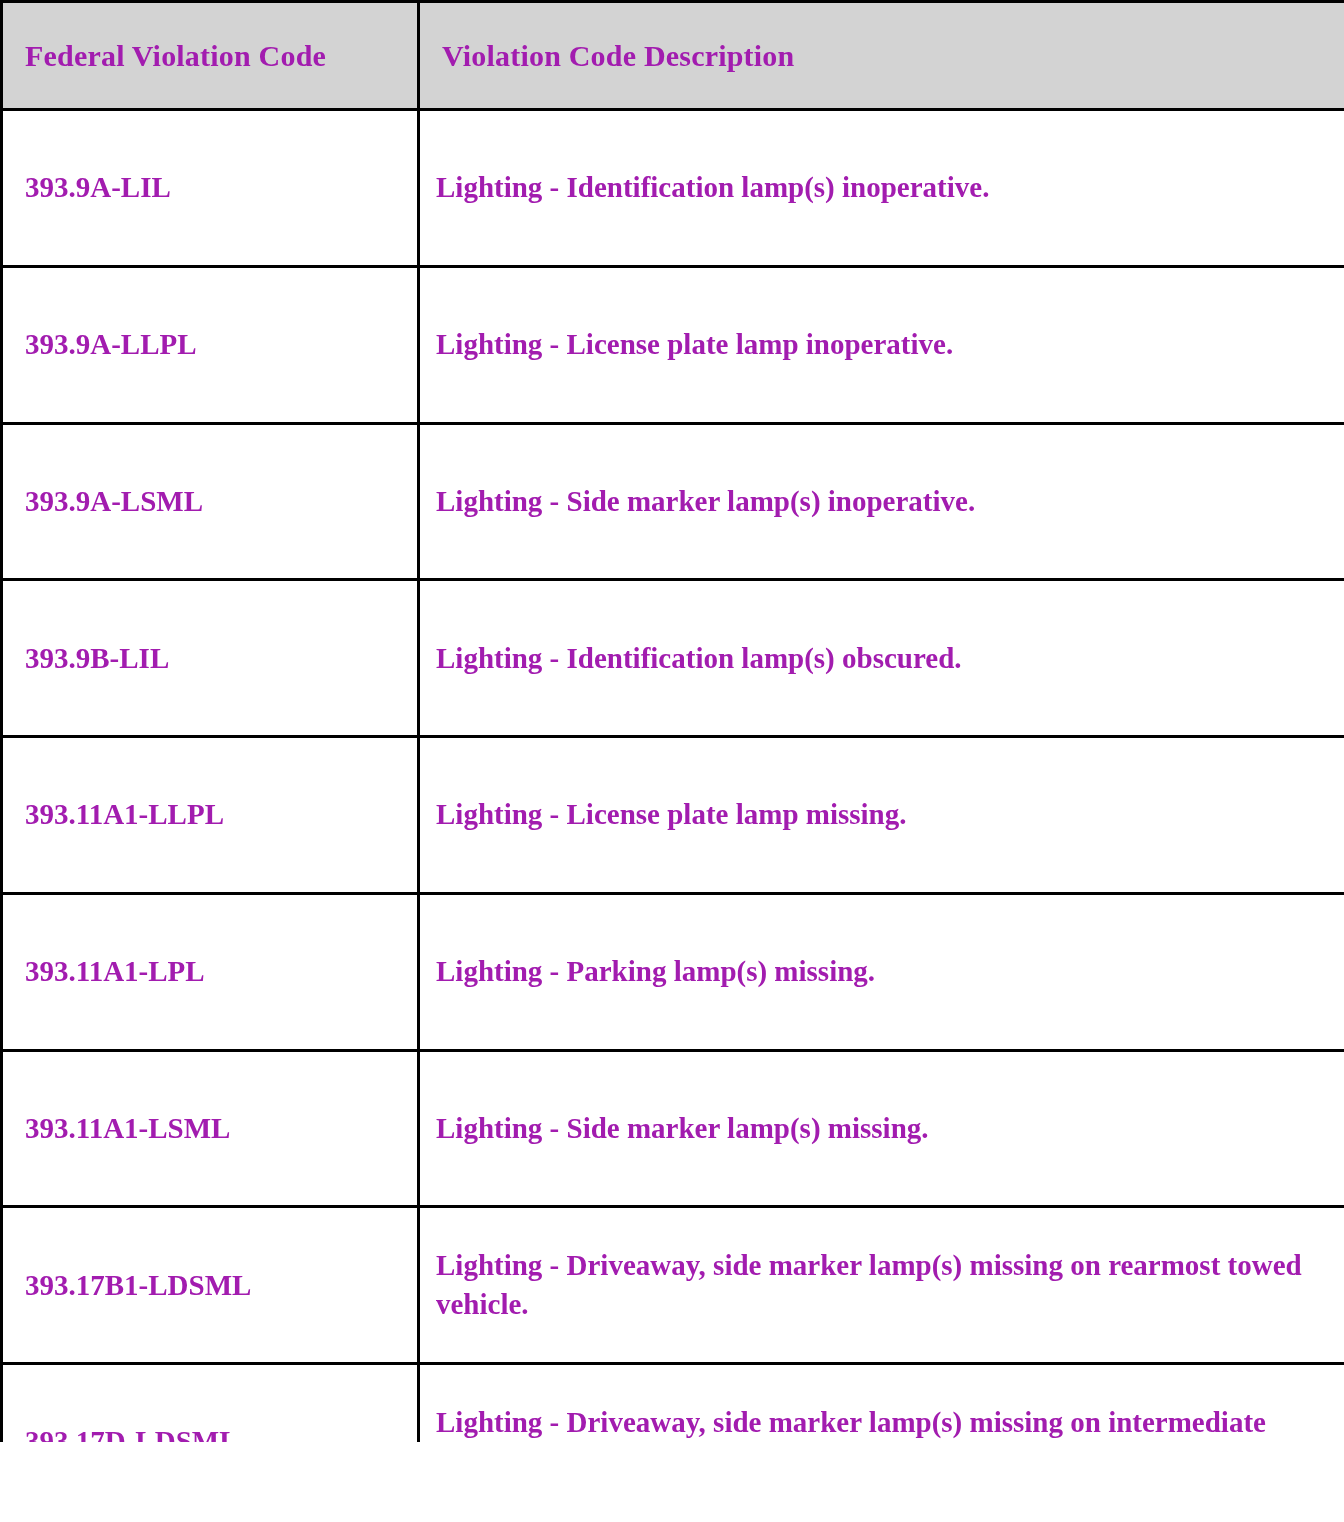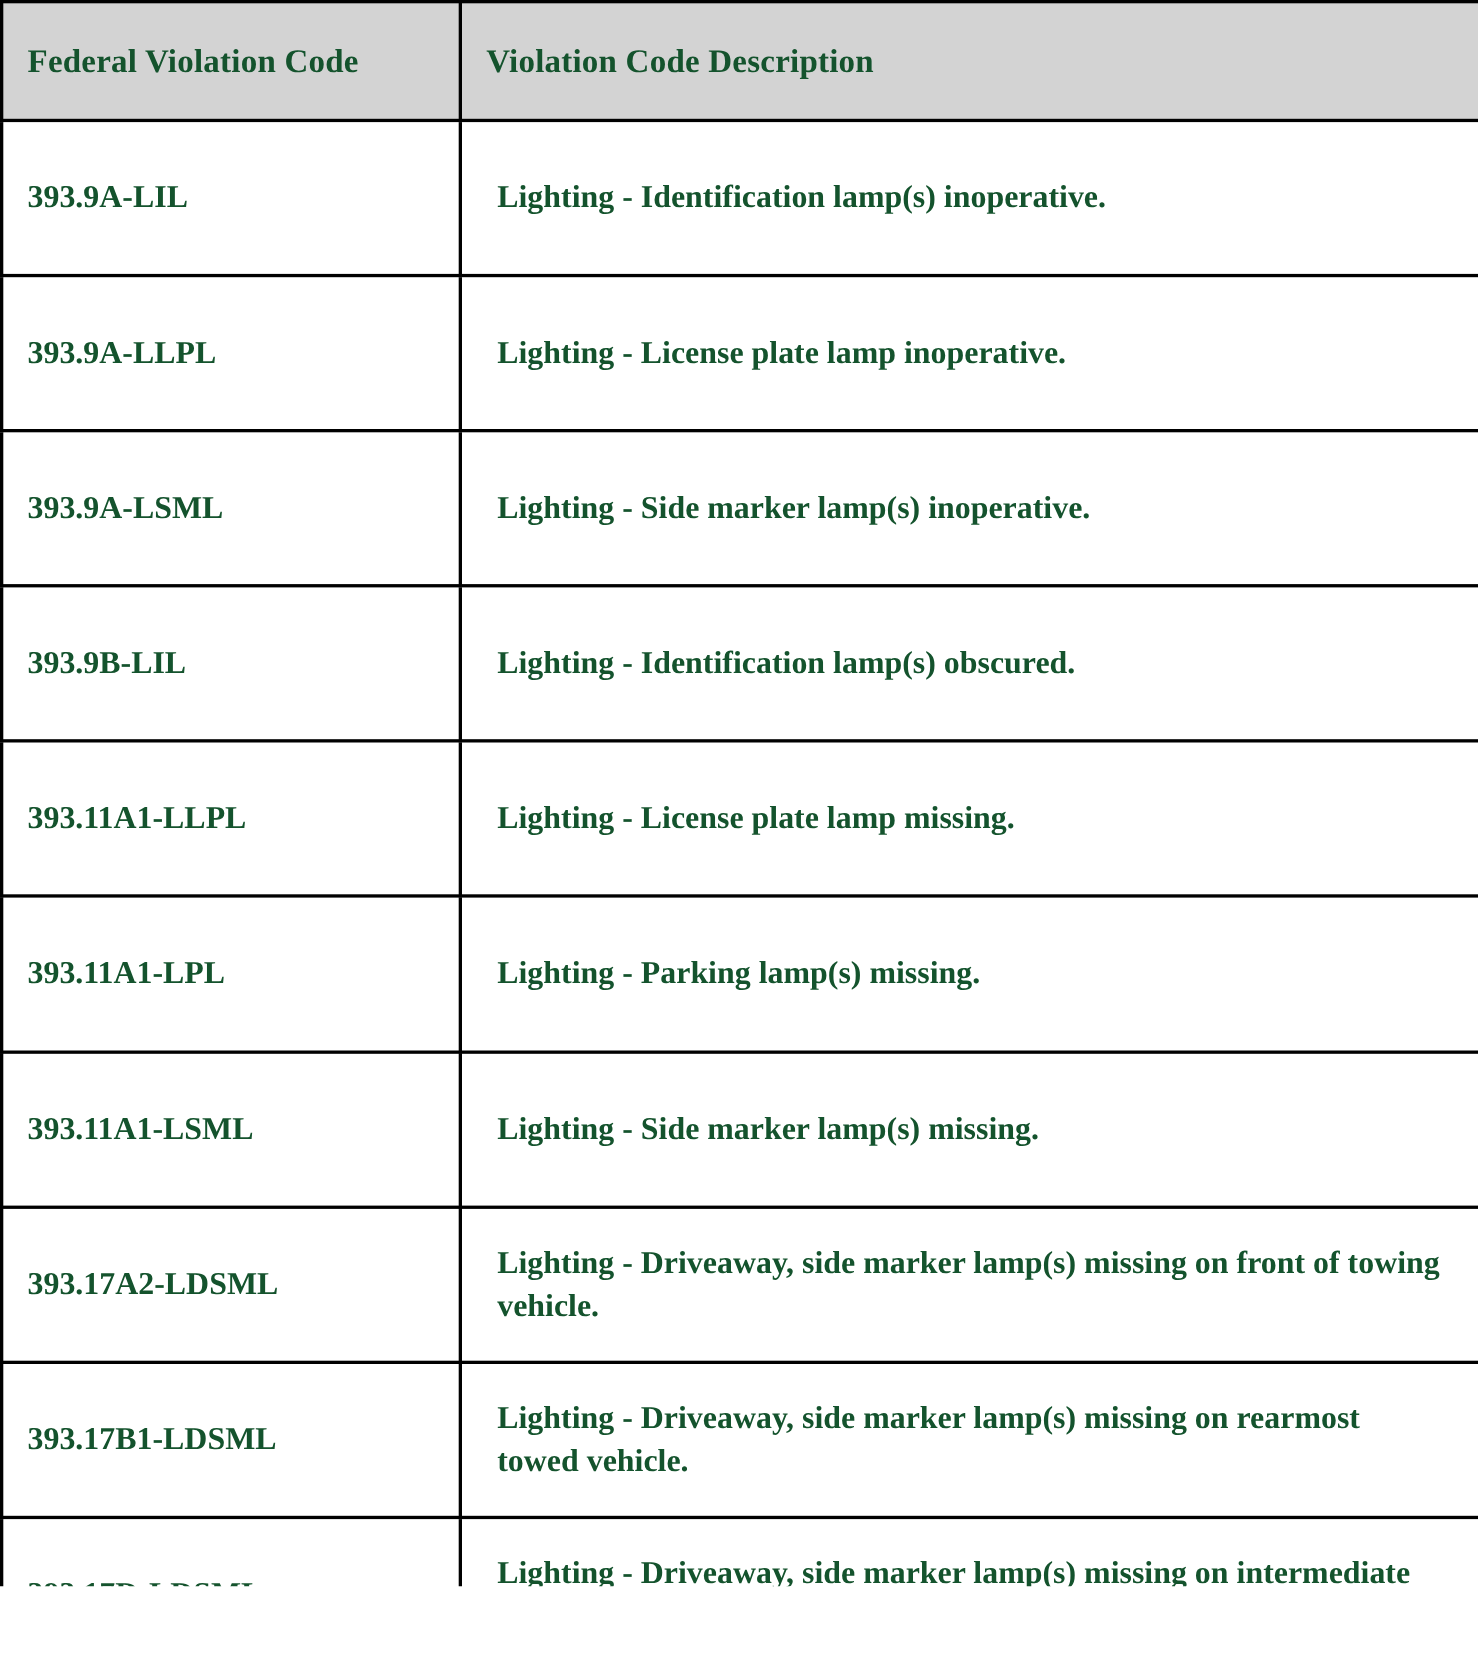--- a/index.html
+++ b/index.html
@@ -5,21 +5,21 @@
   html, body {
     margin: 0;
     padding: 0;
     background: #ffffff;
   }
   .page {
     width: 1344px;
     height: 1442px;
     box-sizing: border-box;
     font-family: "Liberation Serif", "DejaVu Serif", serif;
-    color: #14532d;
+    color: #a21caf;
   }
   table.violation-table {
     width: 1344px;
     height: 1522px;
     border-collapse: collapse;
     table-layout: fixed;
     box-sizing: border-box;
   }
   table.violation-table, table.violation-table th, table.violation-table td {
     border: 3px solid #000000;
@@ -40,21 +40,21 @@
     height: 102px;
     font-size: 29px;
     font-weight: bold;
     text-align: left;
     vertical-align: middle;
     background: #ffffff;
     line-height: 1.35;
     padding: 0 14px 0 22px;
   }
   td.desc-cell {
-    padding-left: 32px;
+    padding-left: 16px;
     padding-right: 30px;
   }
 </style>
 </head>
 <body>
 
 <div class="page">
   <table class="violation-table">
     <colgroup>
       <col class="code-col">
@@ -89,24 +89,20 @@
       </tr>
       <tr>
         <td class="code-cell">393.11A1-LPL</td>
         <td class="desc-cell">Lighting - Parking lamp(s) missing.</td>
       </tr>
       <tr>
         <td class="code-cell">393.11A1-LSML</td>
         <td class="desc-cell">Lighting - Side marker lamp(s) missing.</td>
       </tr>
       <tr>
-        <td class="code-cell">393.17A2-LDSML</td>
-        <td class="desc-cell">Lighting - Driveaway, side marker lamp(s) missing on front of towing vehicle.</td>
-      </tr>
-      <tr>
         <td class="code-cell">393.17B1-LDSML</td>
         <td class="desc-cell">Lighting - Driveaway, side marker lamp(s) missing on rearmost towed vehicle.</td>
       </tr>
       <tr>
         <td class="code-cell">393.17D-LDSML</td>
         <td class="desc-cell">Lighting - Driveaway, side marker lamp(s) missing on intermediate towed vehicle.</td>
       </tr>
     </tbody>
   </table>
 </div>

